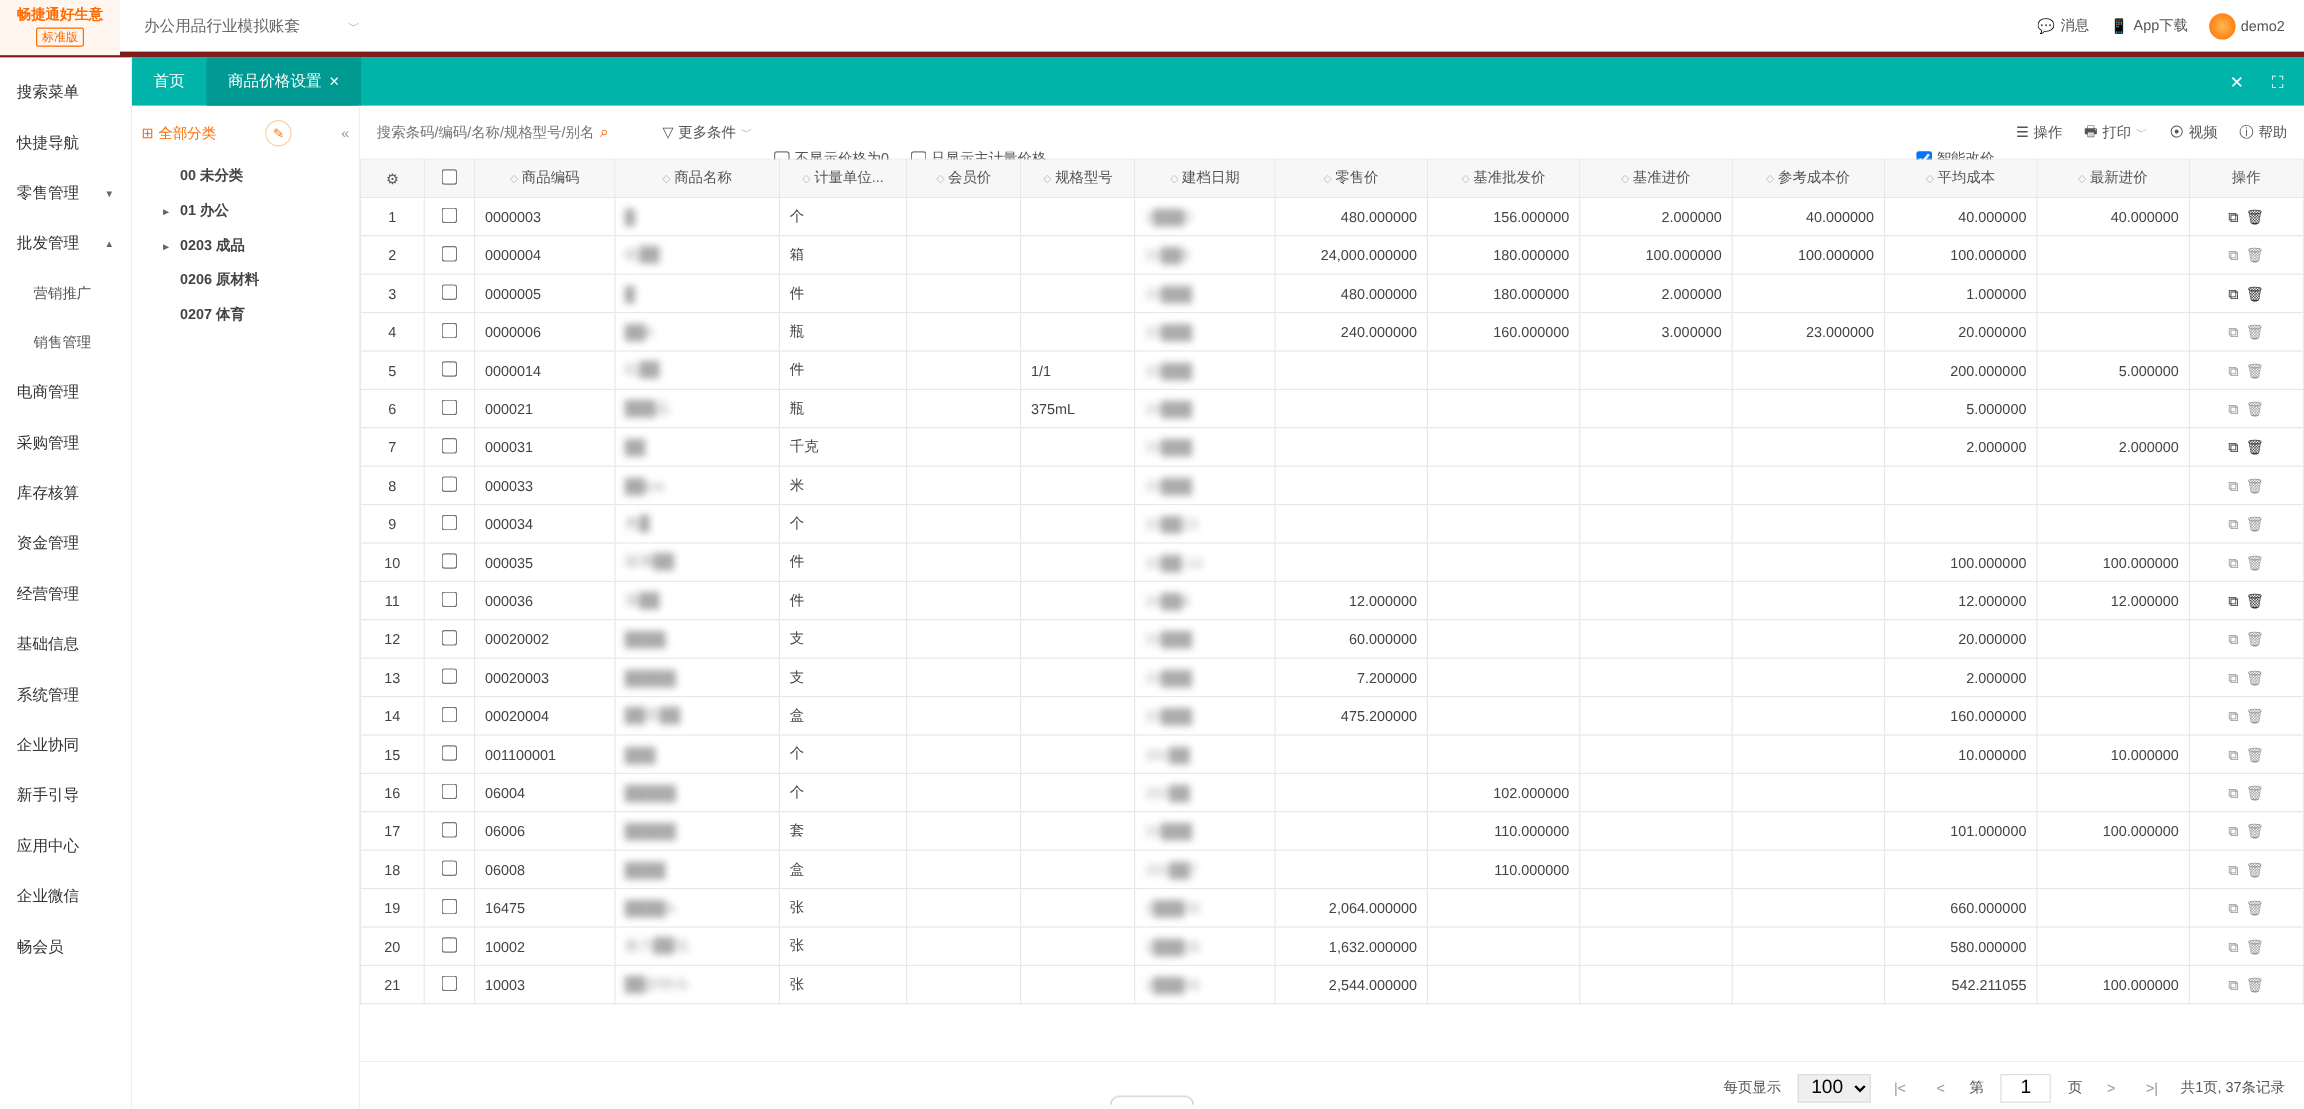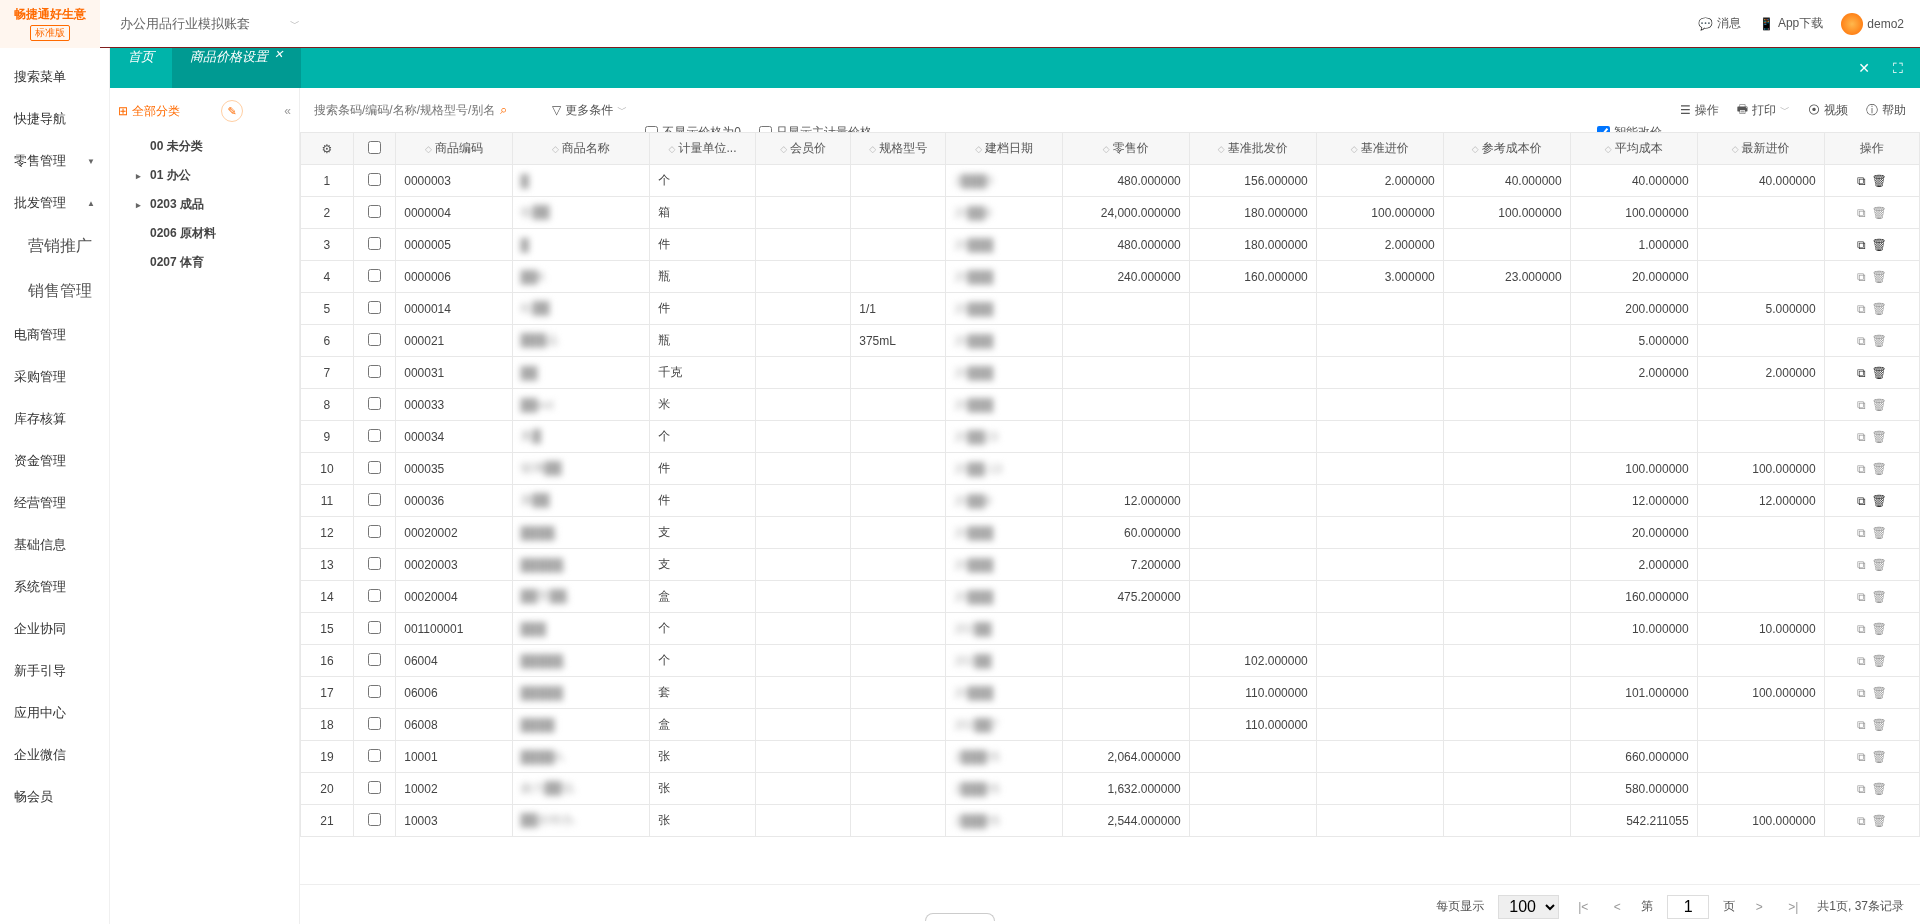--- a/index.html
+++ b/index.html
@@ -1,33 +1,33 @@
 <!DOCTYPE html>
 <html><head>
 <meta charset="utf-8">
 <style>
 * { margin:0; padding:0; box-sizing:border-box; font-family:-apple-system,"Microsoft YaHei",sans-serif; }
 body { font-size:12px; color:#333; background:#fff; overflow:hidden; width:1920px; height:924px; }
-.topbar { height:48px; display:flex; align-items:center; padding:0 16px; border-bottom:1px solid #7f1d1d; }
+.topbar { height:48px; display:flex; align-items:center; padding:0 16px; border-bottom:5px solid #7f1d1d; }
 .logo-box { width:100px; height:48px; display:flex; flex-direction:column; align-items:center; justify-content:center; background:#fff6ef; margin:-0px 0 -0px -16px; padding:4px; }
 .logo-box .logo-text { color:#ff6a00; font-size:12px; font-weight:bold; }
 .logo-box .logo-sub { color:#ff6a00; font-size:10px; border:1px solid #ff6a00; border-radius:2px; padding:0 4px; margin-top:2px; }
 .account-sel { margin-left:20px; color:#666; font-size:13px; display:flex; align-items:center; gap:40px; }
 .chev { font-size:10px; color:#aaa; }
 .top-right { margin-left:auto; display:flex; align-items:center; gap:18px; color:#555; font-size:12px; }
 .top-right .item { display:flex; align-items:center; gap:4px; cursor:pointer; }
 .avatar { width:22px; height:22px; border-radius:50%; background:radial-gradient(circle,#ffb84d,#ff6a00); }
 .layout { display:flex; height:880px; }
 .sidebar-left { width:110px; background:#fff; border-right:1px solid #f0f0f0; padding-top:8px; }
 .sidebar-left .mi { padding:12px 14px; font-size:13px; color:#333; display:flex; align-items:center; justify-content:space-between; cursor:pointer; }
-.sidebar-left .mi.sub { padding-left:28px; font-size:16px; color:#555; }
+.sidebar-left .mi.sub { padding-left:28px; font-size:12px; color:#555; }
 .tri { font-size:8px; color:#666; }
 .main { flex:1; display:flex; flex-direction:column; }
 .tabs { height:40px; background:#00b4aa; display:flex; align-items:center; padding:0 0; }
-.tab { height:40px; display:flex; align-items:flex-start; padding:0 18px; color:#fff; font-size:13px; cursor:pointer; gap:6px;font-style:italic; }
+.tab { height:40px; display:flex; align-items:center; padding:0 18px; color:#fff; font-size:13px; cursor:pointer; gap:6px; }
 .tab.active { background:#009a92; }
 .tab .x { font-size:11px; }
 .tabs-right { margin-left:auto; display:flex; align-items:center; gap:6px; padding-right:8px; }
 .tabs-right .sq { width:28px; height:28px; display:flex; align-items:center; justify-content:center; color:#fff; cursor:pointer; font-size:14px; }
 .content { flex:1; display:flex; }
 .cat-panel { width:190px; border-right:1px solid #eee; padding:12px 8px; }
 .cat-head { display:flex; align-items:center; justify-content:space-between; margin-bottom:10px; }
 .cat-head .lbl { color:#ff6a00; font-size:12px; display:flex; align-items:center; gap:4px; }
 .cat-head .edit { width:22px; height:22px; border:1px solid #ffcfa3; border-radius:50%; display:flex; align-items:center; justify-content:center; color:#ff6a00; font-size:11px; cursor:pointer; }
 .cat-head .col { color:#999; font-size:12px; cursor:pointer; }
@@ -634,21 +634,21 @@
                   <td class="ctr">
                     <div class="ops">
                       <span style="">⧉</span>
                       <span style="">🗑</span>
                     </div>
                   </td>
                 </tr>
                 <tr>
                   <td class="ctr">19</td>
                   <td class="ctr"><input type="checkbox" class="row-cb" style=""></td>
-                  <td>10001</td>
+                  <td>16475</td>
                   <td><span class="blur">████A.</span></td>
                   <td>张</td>
                   <td></td>
                   <td></td>
                   <td><span class="blur">2███05</span></td>
                   <td class="num">2,064.000000</td>
                   <td class="num"></td>
                   <td class="num"></td>
                   <td class="num"></td>
                   <td class="num">660.000000</td>

